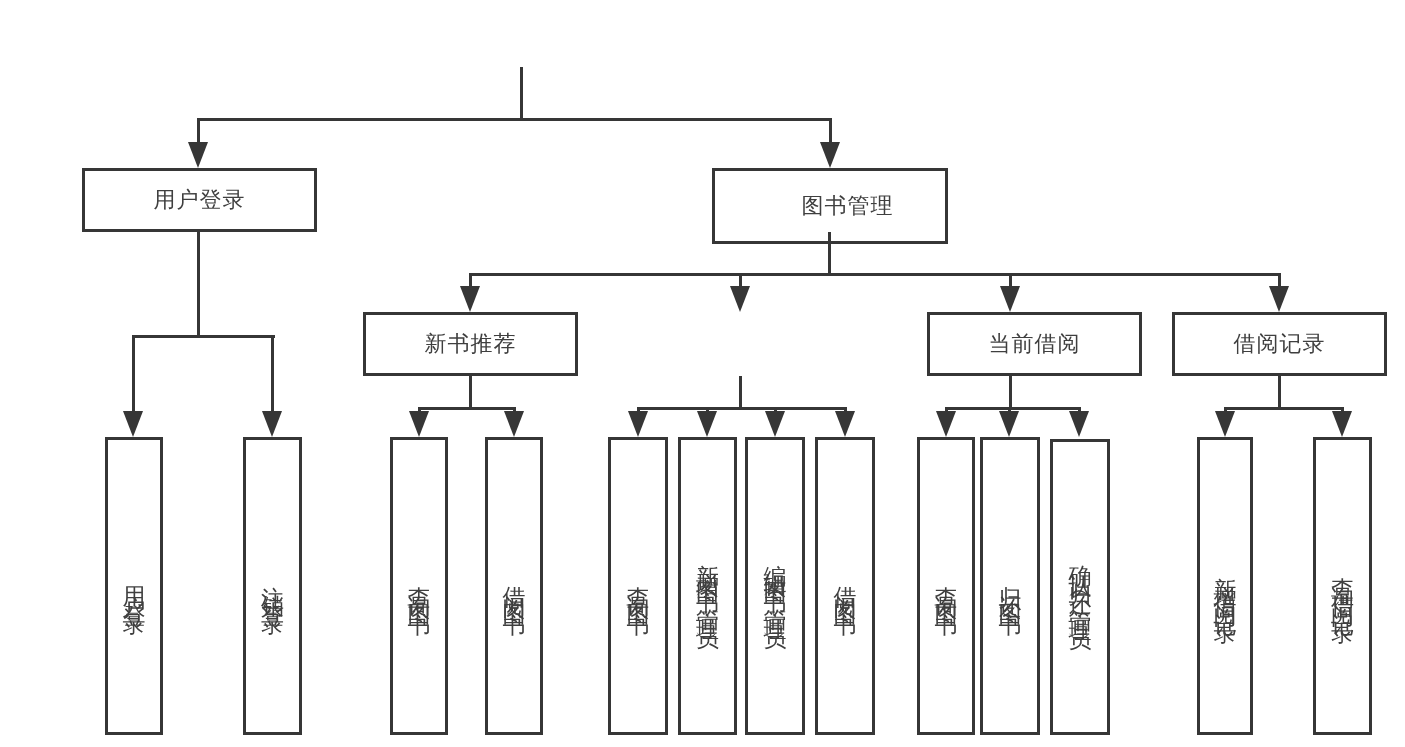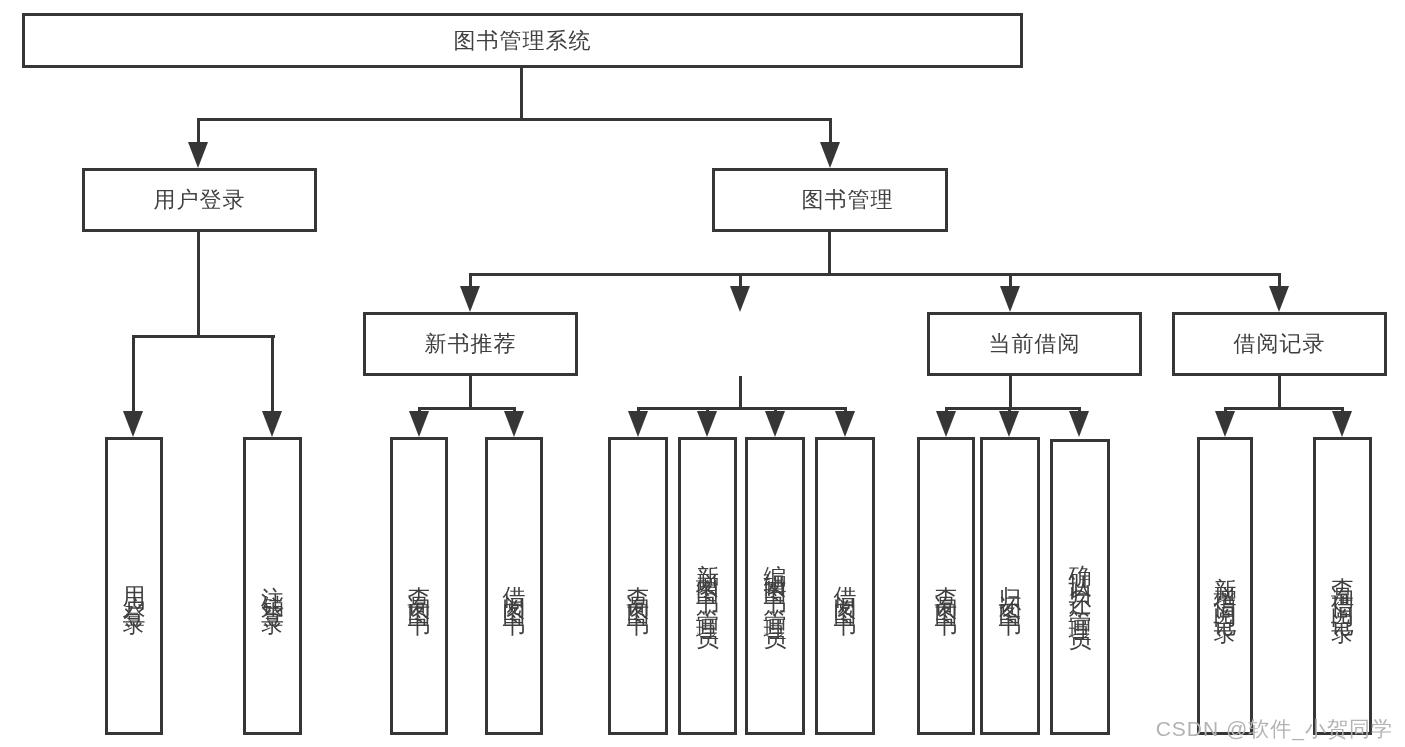--- a/index.html
+++ b/index.html
@@ -26,35 +26,32 @@
   .watermark{
     position:absolute;right:12px;bottom:4px;color:#b3b3b3;font-size:21px;
     letter-spacing:1px;user-select:none;
   }
 </style>
 </head>
 <body>
 
 <div class="canvas">
 
-  <div class="box" style="left:22px;top:13px;width:1001px;height:55px;">
-    <span>图书管理系统</span>
-  </div>
 
   <div class="vl" style="left:520px;top:67px;height:52px;"></div>
   <div class="hl" style="left:197px;top:118px;width:635px;"></div>
   <div class="vl" style="left:197px;top:118px;height:28px;"></div>
   <div class="ar" style="left:188px;top:142px;"></div>
   <div class="vl" style="left:829px;top:118px;height:28px;"></div>
   <div class="ar" style="left:820px;top:142px;"></div>
 
   <div class="box" style="left:82px;top:168px;width:235px;height:64px;">
     <span>用户登录</span>
   </div>
-  <div class="box" style="left:712px;top:168px;width:236px;height:64px;padding-left:35px;">
+  <div class="box" style="left:712px;top:168px;width:236px;height:76px;padding-left:35px;">
     <span>图书管理</span>
   </div>
 
   <div class="vl" style="left:197px;top:232px;height:106px;"></div>
   <div class="hl" style="left:133px;top:335px;width:142px;"></div>
   <div class="vl" style="left:132px;top:335px;height:78px;"></div>
   <div class="ar" style="left:123px;top:411px;"></div>
   <div class="vl" style="left:271px;top:335px;height:78px;"></div>
   <div class="ar" style="left:262px;top:411px;"></div>
 
@@ -150,15 +147,14 @@
     <span>确认归还（管理员）</span>
   </div>
 
   <div class="vbox" style="left:1197px;top:437px;width:56px;height:298px;">
     <span>新增借阅记录</span>
   </div>
   <div class="vbox" style="left:1313px;top:437px;width:59px;height:298px;">
     <span>查询借阅记录</span>
   </div>
 
-  <div class="watermark">CSDN @软件_小贺同学</div>
 
 </div>
 
 </body></html>

